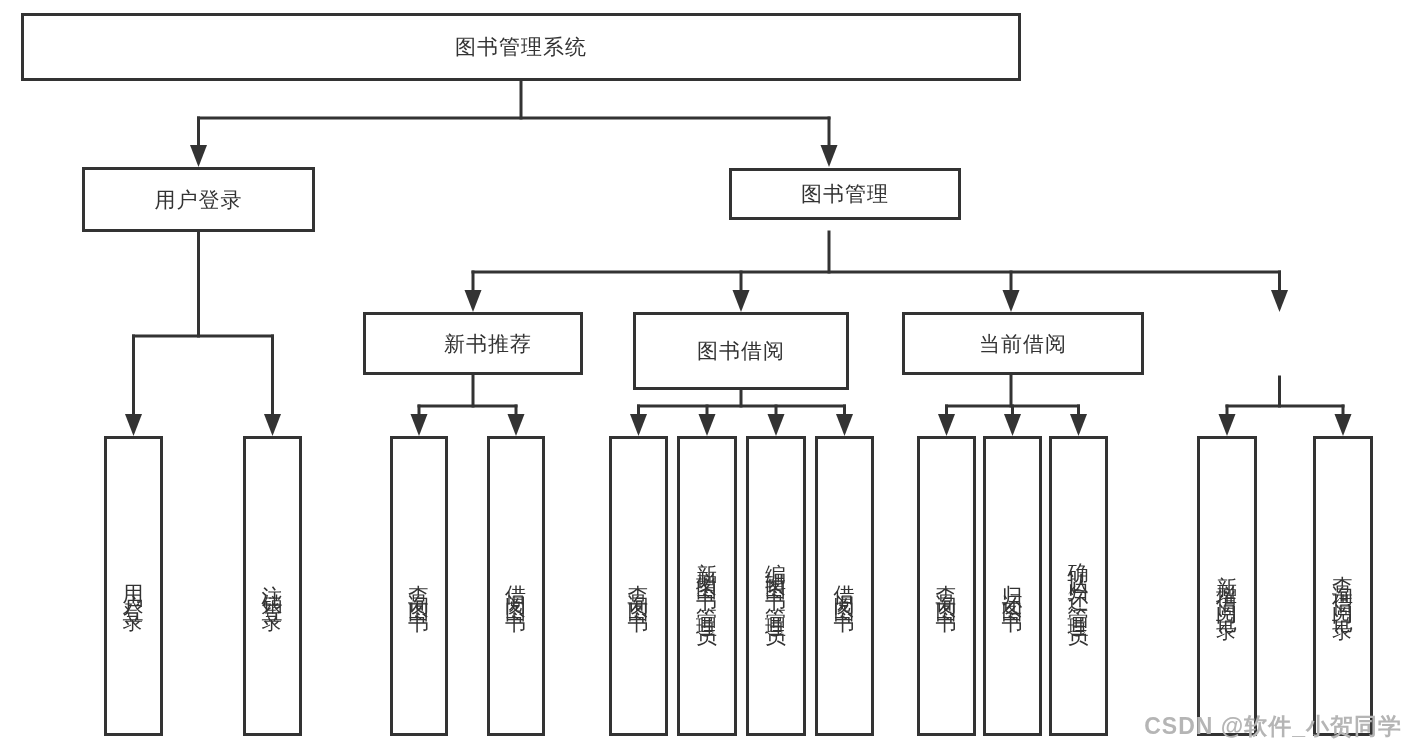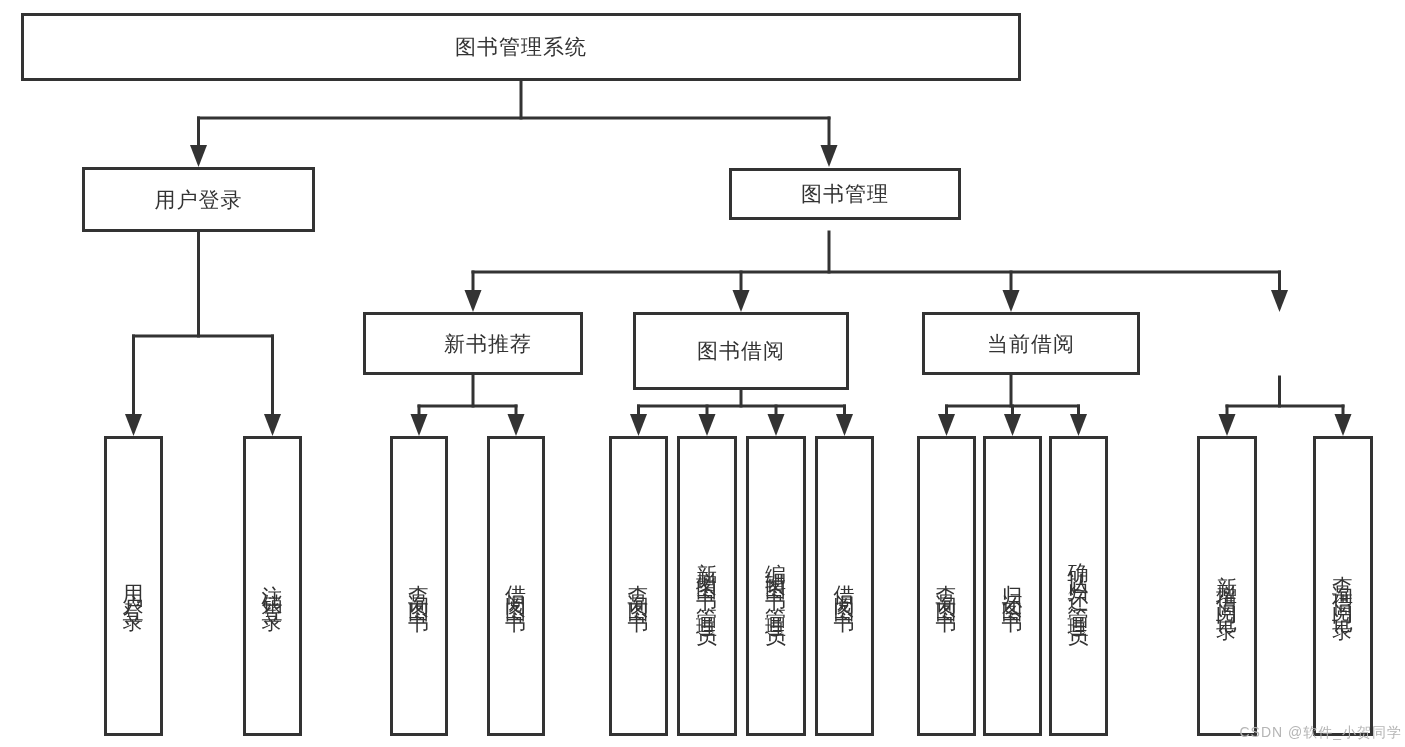--- a/index.html
+++ b/index.html
@@ -39,24 +39,25 @@
     writing-mode: vertical-rl;
     text-orientation: mixed;
     letter-spacing: 9px;
     white-space: nowrap;
     line-height: 1;
   }
   .watermark {
     position: absolute;
     right: 3px;
     bottom: 5px;
-    font-size: 14px;
+    font-size: 23px;
     color: #b5b5b5;
     letter-spacing: 1px;
     white-space: nowrap;
+    font-weight: bold;
   }
 </style>
 </head>
 <body>
 
 <div class="canvas">
 
   <svg class="connectors" viewBox="0 0 1405 747" xmlns="http://www.w3.org/2000/svg">
     <g stroke="#333333" stroke-width="3" fill="none" stroke-linecap="square">
 
@@ -136,21 +137,21 @@
   <div class="node" style="left:713px; top:168px; width:232px; height:52px;margin-left:16px;">
     <span>图书管理</span>
   </div>
 
   <div class="node" style="left:363px; top:312px; width:220px; height:63px;padding-left:30px;">
     <span>新书推荐</span>
   </div>
   <div class="node" style="left:633px; top:312px; width:216px; height:78px;">
     <span>图书借阅</span>
   </div>
-  <div class="node" style="left:902px; top:312px; width:218px; height:63px;margin-left:20px;">
+  <div class="node" style="left:902px; top:312px; width:242px; height:63px;">
     <span>当前借阅</span>
   </div>
 
   <div class="node v-node" style="left:104px; top:436px; width:59px; height:300px;">
     <span>用户登录</span>
   </div>
   <div class="node v-node" style="left:243px; top:436px; width:59px; height:300px;">
     <span>注销登录</span>
   </div>
 

